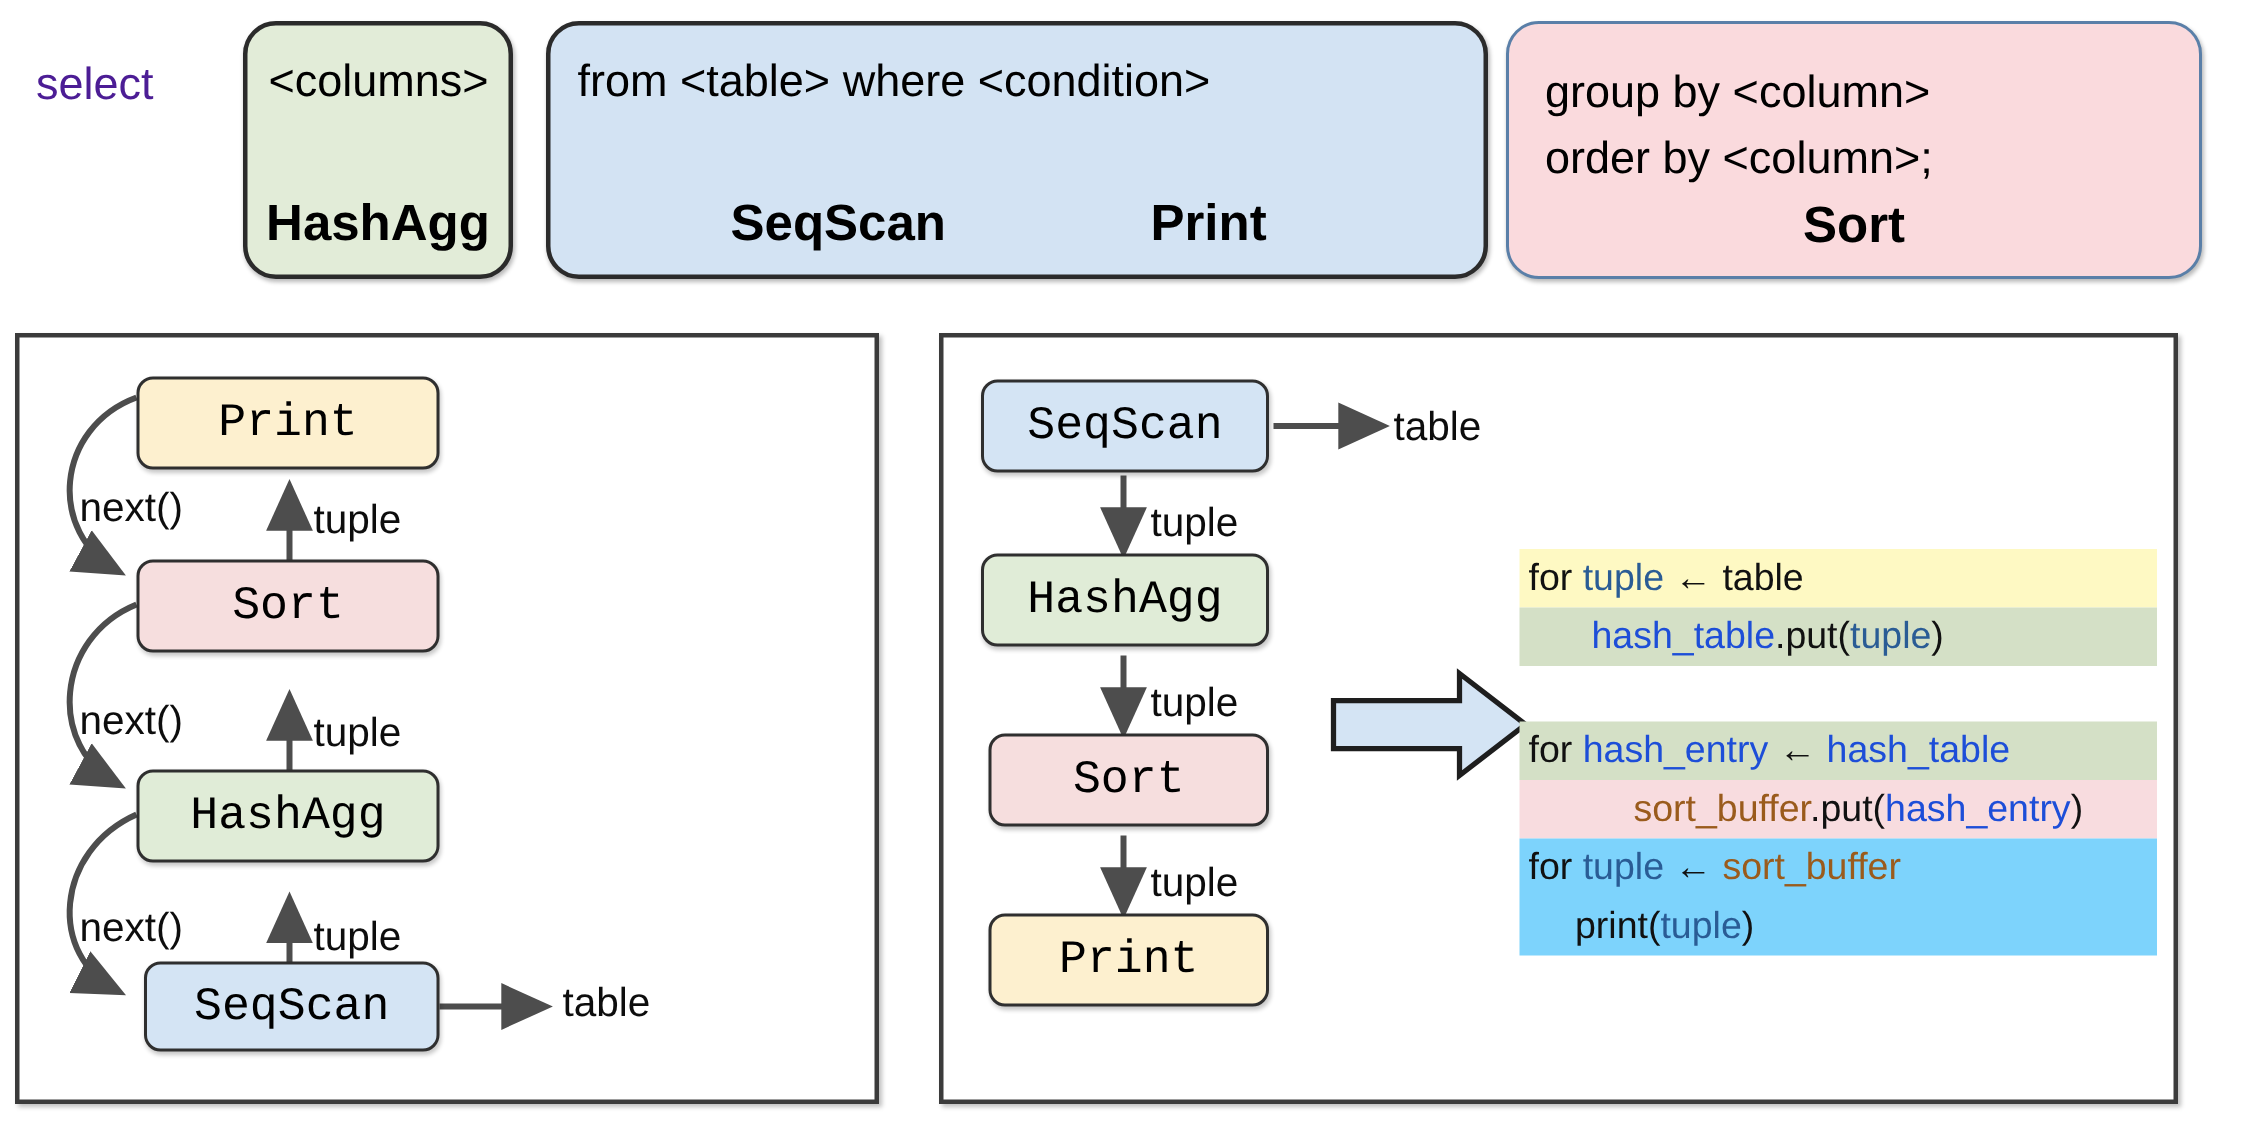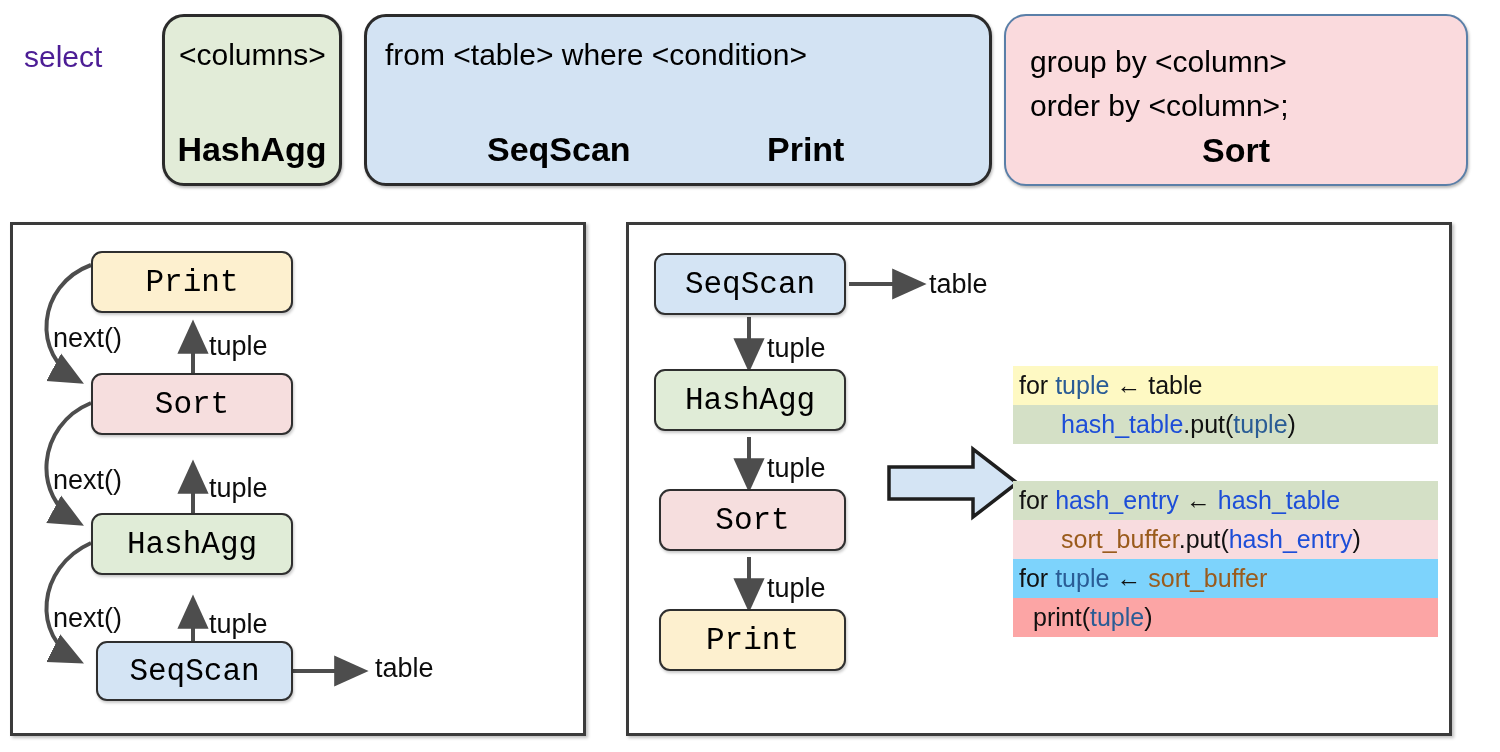--- a/index.html
+++ b/index.html
@@ -201,16 +201,16 @@
 
   <svg class="ov" style="left:258px;top:222px;" width="140" height="72">
     <path d="M2,20 L86,20 L86,2 L130,36 L86,70 L86,52 L2,52 Z" fill="#d4e4f4" stroke="#1e1e1e" stroke-width="3.5" stroke-linejoin="miter"></path>
   </svg>
 </div>
 
 <div id="pseudocode">
     <div class="pcline" style="background: #fef9c3; padding-left: 6px;"><span class="t-black">for </span><span class="t-blue">tuple</span><span class="t-black"> ← </span><span class="t-black">table</span></div>
     <div class="pcline" style="background: rgb(212, 224, 198); padding-left: 48px;"><span class="t-green">hash_table</span><span class="t-black">.put(</span><span class="t-blue">tuple</span><span class="t-black">)</span></div>
     <div class="pcline" style="background: rgb(212, 224, 198); padding-left: 6px; margin-top: 37px;"><span class="t-black">for </span><span class="t-green">hash_entry</span><span class="t-black"> ← </span><span class="t-green">hash_table</span></div>
-    <div class="pcline" style="background: rgb(248, 220, 223); padding-left: 48px;"><span class="t-brown">sort_buffer</span><span class="t-black">.put(</span><span class="t-green">hash_entry</span><span class="t-black">)</span></div>
+    <div class="pcline" style="background: rgb(248, 220, 223); padding-left: 76px;"><span class="t-brown">sort_buffer</span><span class="t-black">.put(</span><span class="t-green">hash_entry</span><span class="t-black">)</span></div>
     <div class="pcline" style="background: #7dd3fc; padding-left: 6px;"><span class="t-black">for </span><span class="t-blue">tuple</span><span class="t-black"> ← </span><span class="t-brown">sort_buffer</span></div>
-    <div class="pcline" style="background: #fca5a5; padding-left: 20px;"><span class="t-black">print(</span><span class="t-blue">tuple</span><span class="t-black">)</span></div>
+    <div class="pcline" style="background: #7dd3fc; padding-left: 37px;"><span class="t-black">print(</span><span class="t-blue">tuple</span><span class="t-black">)</span></div>
   </div>
 
 </body></html>

